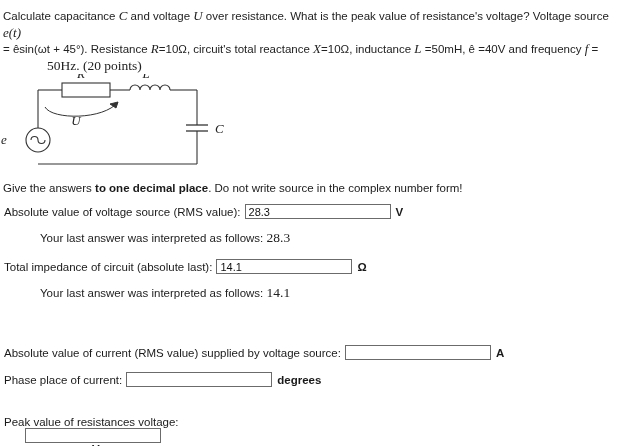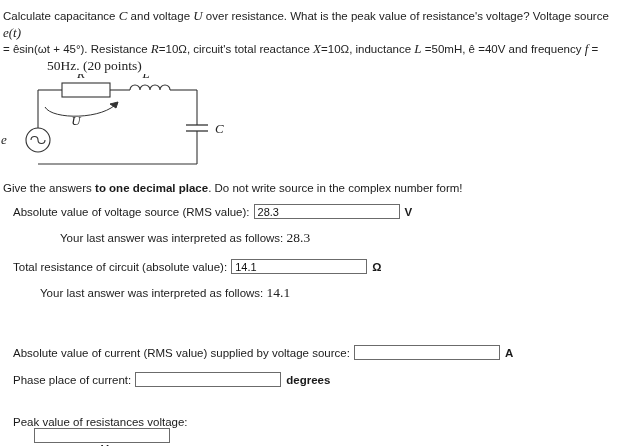--- a/index.html
+++ b/index.html
@@ -45,21 +45,21 @@
 
   .instr {
     position: absolute;
     left: 3px;
     top: 182px;
     font-size: 11.5px;
   }
 
   .row {
     position: absolute;
-    left: 13px;
+    left: 4px;
     font-size: 11.5px;
     display: flex;
     align-items: center;
     white-space: nowrap;
   }
   .row .lbl { margin-right: 4px; }
   .fieldbox {
     border: 1px solid #6b6b6b;
     background: #fff;
     height: 15px;
@@ -133,26 +133,26 @@
 
   <div class="instr">
     <span>Give the answers </span><b>to one decimal place</b><span>. Do not write source in the complex number form!</span>
   </div>
 
   <div class="row" style="top:204px;">
     <span class="lbl">Absolute value of voltage source (RMS value):</span>
     <span class="fieldbox" style="width:146px;">28.3</span>
     <span class="unit">V</span>
   </div>
-  <div class="interp" style="top:230px;margin-left:20px;">
+  <div class="interp" style="top:230px;">
     <span>Your last answer was interpreted as follows: </span><span class="val">28.3</span>
   </div>
 
   <div class="row" style="top:259px;">
-    <span class="lbl">Total resistance of circuit (absolute value):</span>
+    <span class="lbl">Total impedance of circuit (absolute last):</span>
     <span class="fieldbox" style="width:136px;">14.1</span>
     <span class="unit">Ω</span>
   </div>
   <div class="interp" style="top:285px;">
     <span>Your last answer was interpreted as follows: </span><span class="val">14.1</span>
   </div>
 
 
   <div class="row" style="top:345px;">
     <span class="lbl">Absolute value of current (RMS value) supplied by voltage source:</span>

